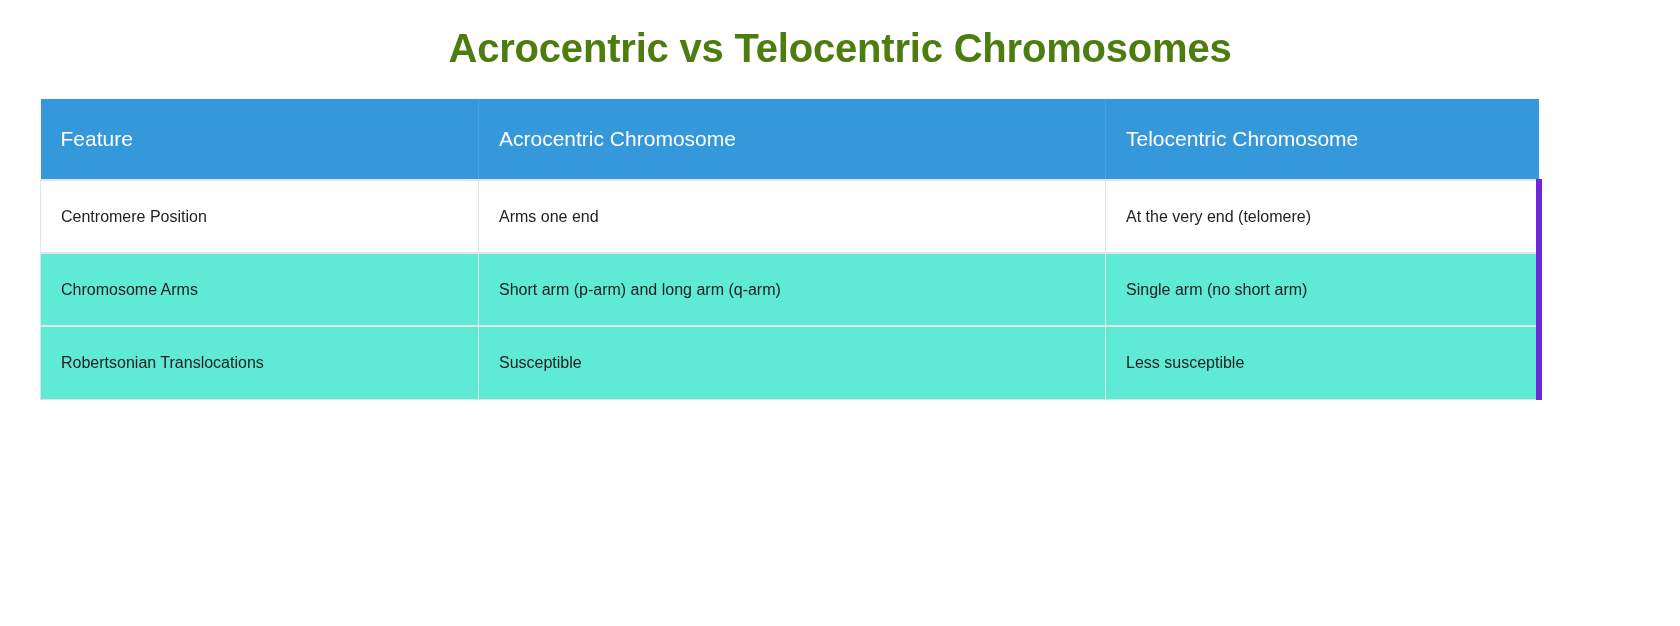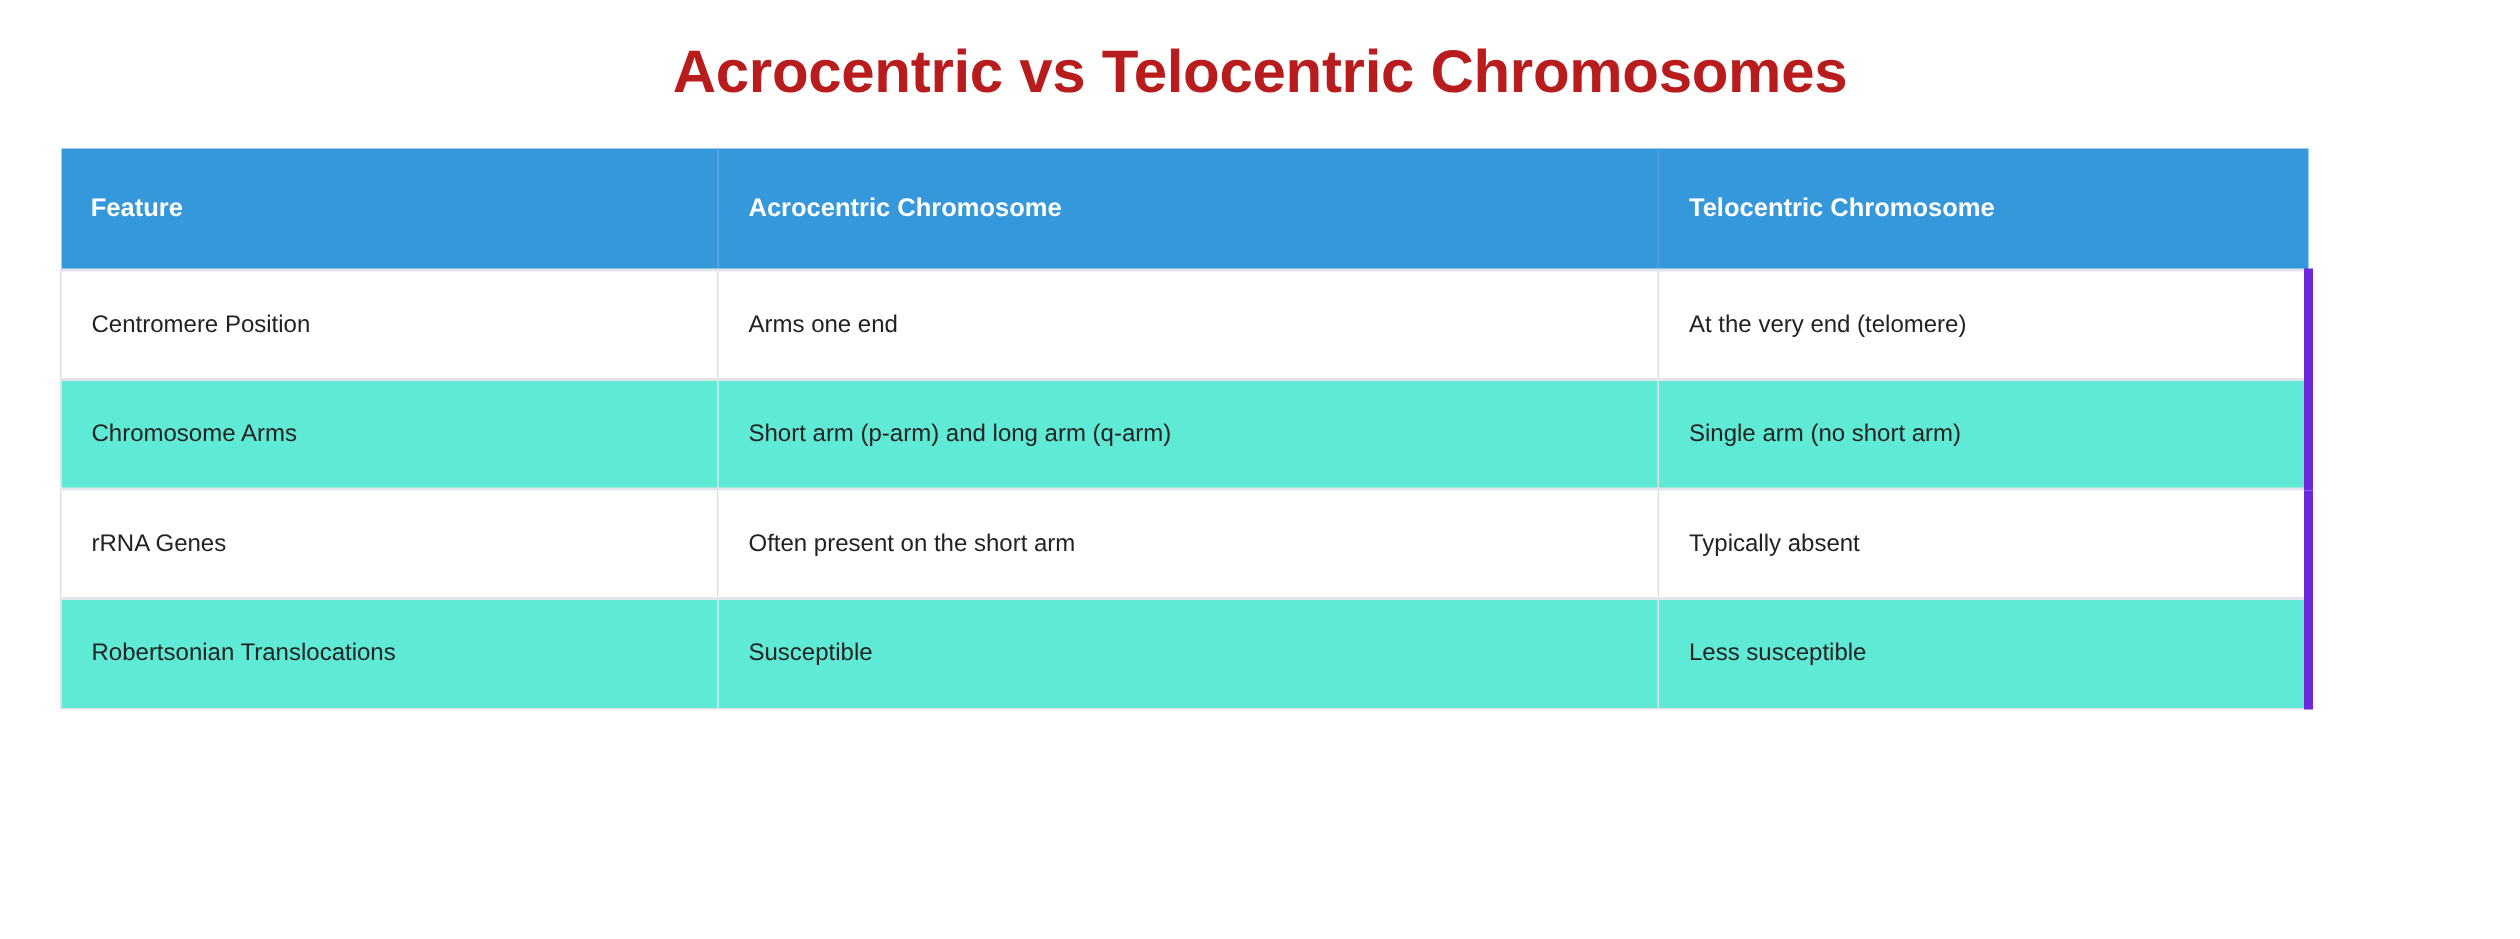--- a/index.html
+++ b/index.html
@@ -24,21 +24,21 @@
     box-sizing: border-box;
   }
 
   .page-title {
     margin: 0;
     padding-top: 22px;
     text-align: center;
     font-size: 40px;
     line-height: 52px;
     font-weight: bold;
-    color: #b91c1c;
+    color: #4d7c0f;
     letter-spacing: -0.2px;
     font-family: "Liberation Sans", "DejaVu Sans", sans-serif;
   }
 
   .table-wrap {
     position: absolute;
     left: 40px;
     top: 99px;
     width: 1498px;
   }
@@ -51,22 +51,22 @@
     color: #222222;
   }
 
   table.comparison col.c1 { width: 438px; }
   table.comparison col.c2 { width: 627px; }
   table.comparison col.c3 { width: 433px; }
 
   table.comparison thead th {
     background: #3498db;
     color: #ffffff;
-    font-weight: bold;
-    font-size: 17px;
+    font-weight: normal;
+    font-size: 21px;
     text-align: left;
     height: 81px;
     padding: 0 0 0 20px;
     vertical-align: middle;
     border-right: 1px solid #4aa3de;
     border-bottom: 2px solid #e3e6e8;
     box-sizing: border-box;
   }
   table.comparison thead th:last-child {
     border-right: none;
@@ -121,25 +121,20 @@
         <tr class="odd">
           <td>Centromere Position</td>
           <td>Arms one end</td>
           <td>At the very end (telomere)</td>
         </tr>
         <tr class="even">
           <td>Chromosome Arms</td>
           <td>Short arm (p-arm) and long arm (q-arm)</td>
           <td>Single arm (no short arm)</td>
         </tr>
-        <tr class="odd">
-          <td>rRNA Genes</td>
-          <td>Often present on the short arm</td>
-          <td>Typically absent</td>
-        </tr>
         <tr class="even">
           <td>Robertsonian Translocations</td>
           <td>Susceptible</td>
           <td>Less susceptible</td>
         </tr>
       </tbody>
     </table>
   </div>
 
 </div>

